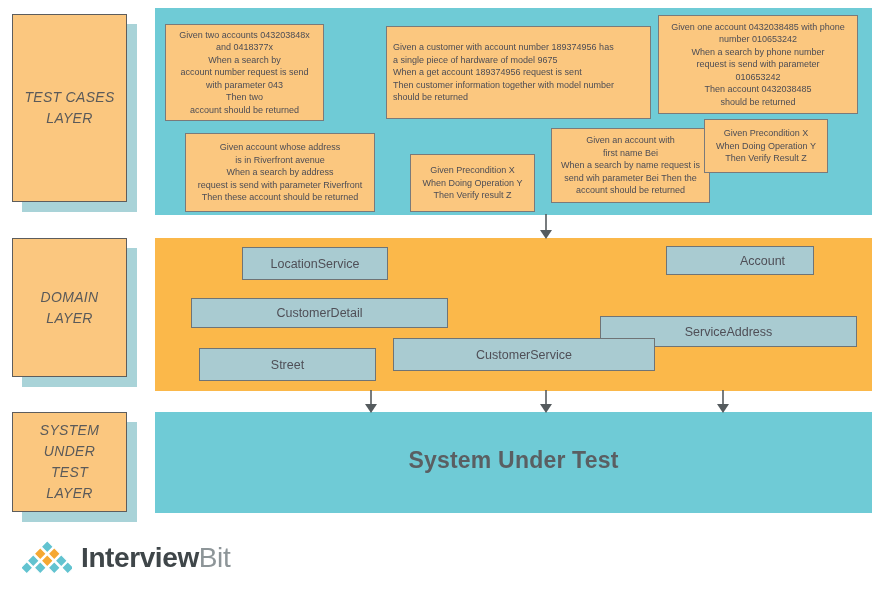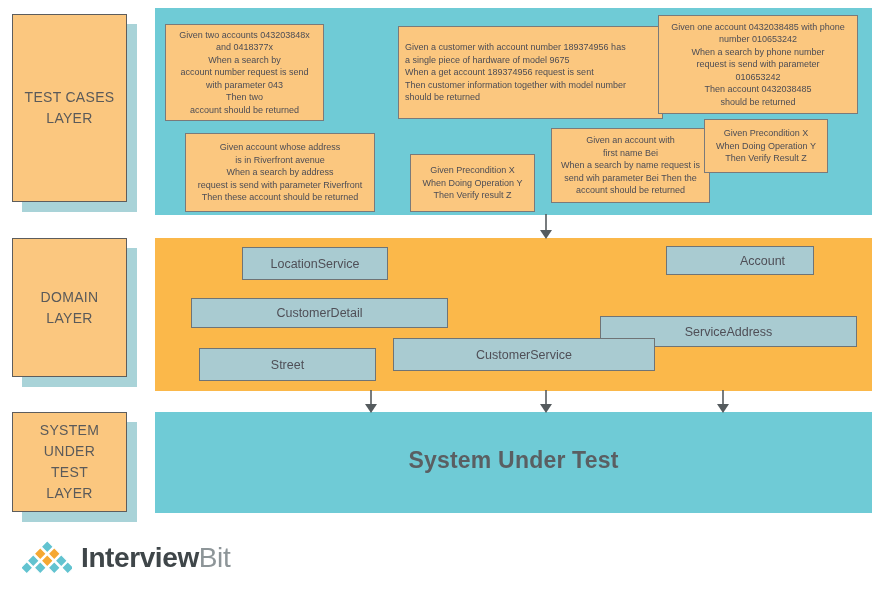--- a/index.html
+++ b/index.html
@@ -26,20 +26,21 @@
     border: 1px solid #5d5d5d;
     display: flex;
     align-items: center;
     justify-content: center;
     text-align: center;
     color: #5a5a5a;
     font-size: 14px;
     line-height: 21px;
     letter-spacing: 0.3px;
     z-index: 3;
+    font-style: italic;
   }
   .layer-shadow {
     position: absolute;
     background: #A9D3D8;
     z-index: 2;
   }
 
   
   .band {
     position: absolute;
@@ -146,21 +147,21 @@
   <div class="tc-box tc-center" style="left:165px; top:24px;  width:159px; height:97px;">
     <span>Given two accounts 043203848x
 and 0418377x
 When a search by
 account number request is send
 with parameter 043
 Then two
 account should be returned</span>
   </div>
 
-  <div class="tc-box tc-left" style="left:386px; top:26px;  width:265px; height:93px;margin-left:12px;">
+  <div class="tc-box tc-left" style="left:386px; top:26px;  width:265px; height:93px;">
     <span>Given a customer with account number 189374956 has
 a single piece of hardware of model 9675
 When a get account 189374956 request is sent
 Then customer information together with model number
 should be returned</span>
   </div>
 
   <div class="tc-box tc-center" style="left:658px; top:15px;  width:200px; height:99px;">
     <span>Given one account 0432038485 with phone
 number 010653242

